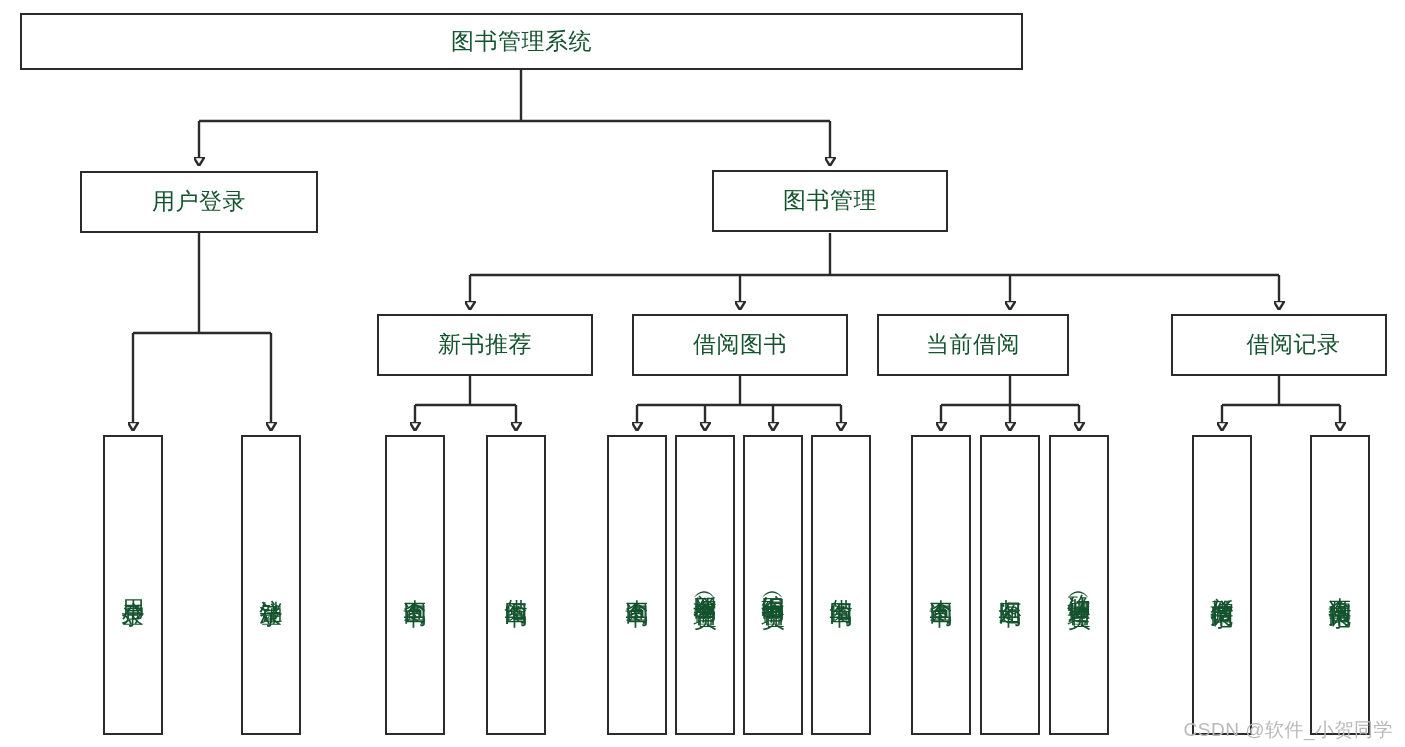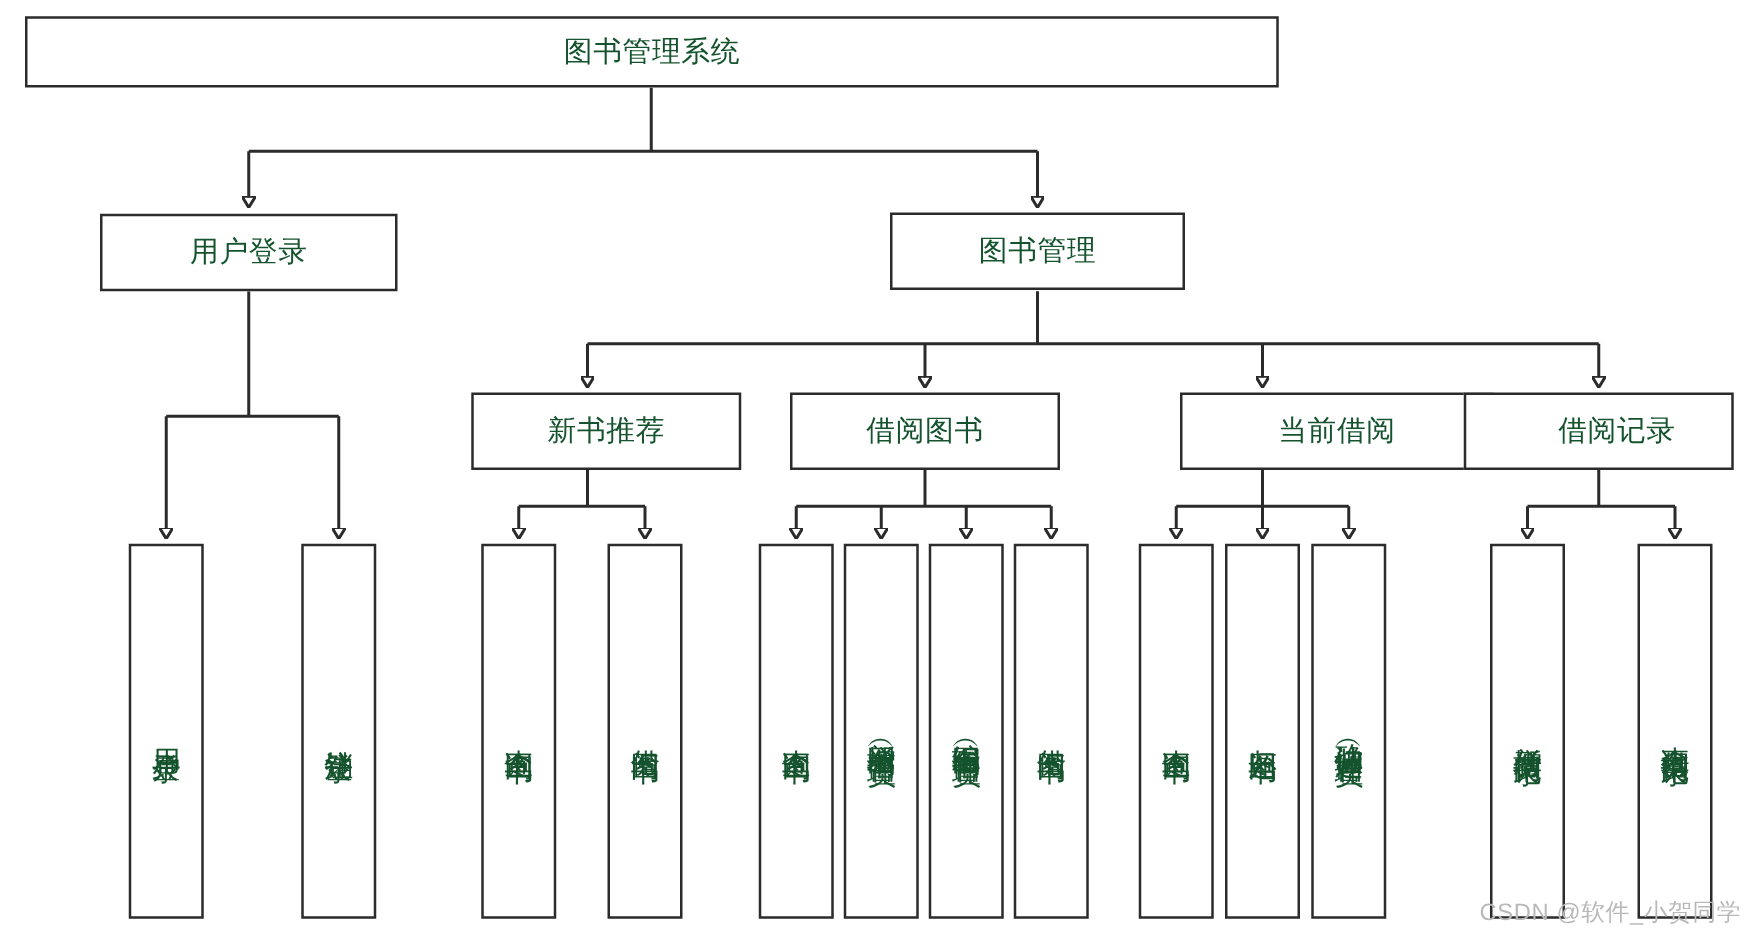--- a/index.html
+++ b/index.html
@@ -140,21 +140,21 @@
   </div>
 
   <div class="node h" style="left:362px; top:314px; width:216px; height:62px;margin-left:15px;">
     <span class="htext">新书推荐</span>
   </div>
 
   <div class="node h" style="left:632px; top:314px; width:216px; height:62px;">
     <span class="htext">借阅图书</span>
   </div>
 
-  <div class="node h" style="left:944px; top:314px; width:251px; height:62px;">
+  <div class="node h" style="left:877px; top:314px; width:192px; height:62px;">
     <span class="htext">当前借阅</span>
   </div>
 
   <div class="node h" style="left:1171px; top:314px; width:216px; height:62px;padding-left:29px;">
     <span class="htext">借阅记录</span>
   </div>
 
   <div class="node v" style="left:103px; top:435px; width:60px; height:300px;">
     <span class="vtext">用户登录</span>
   </div>

